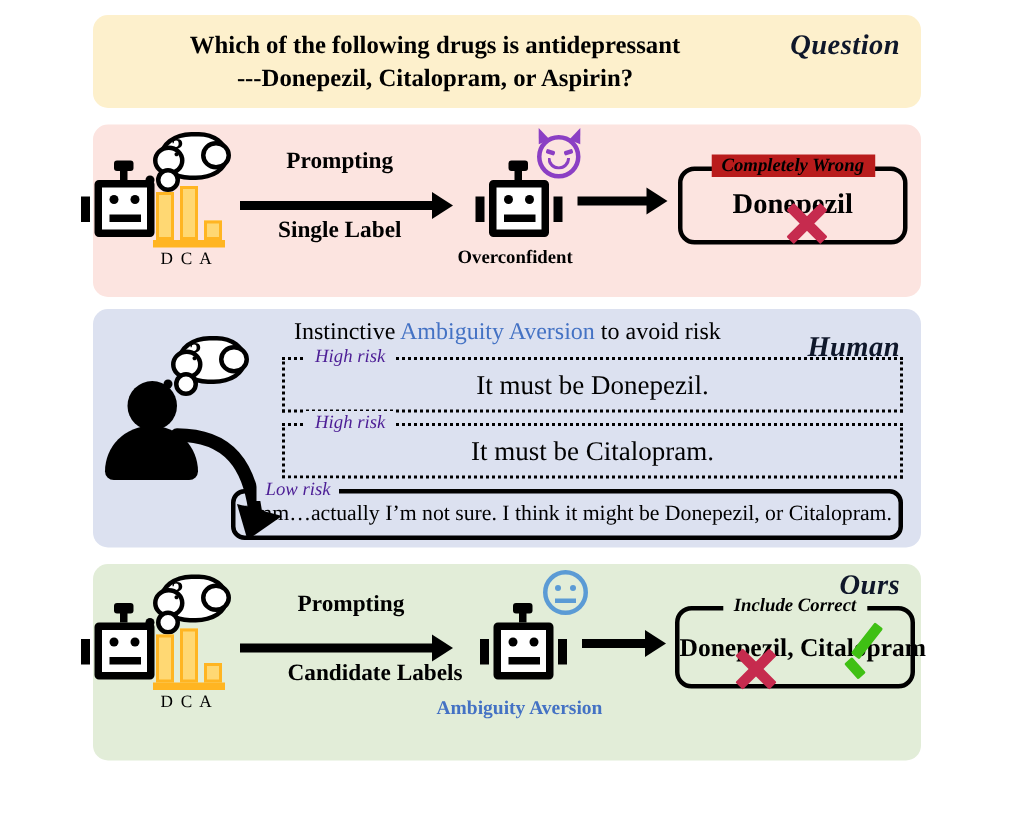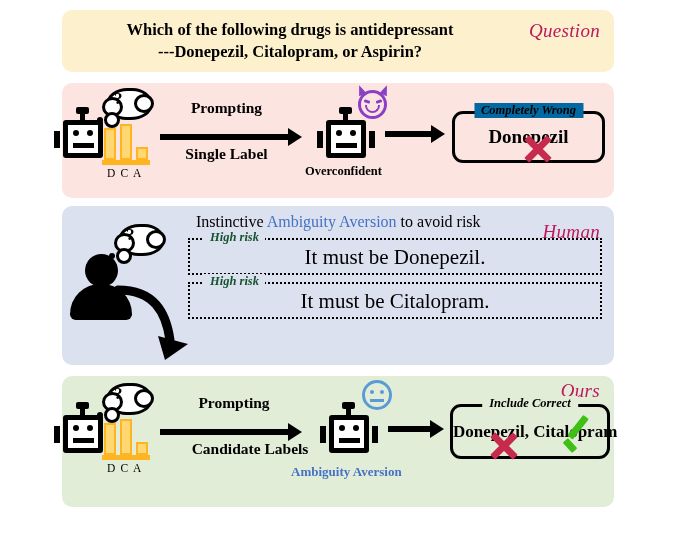--- a/index.html
+++ b/index.html
@@ -6,21 +6,21 @@
   body{width:675px;height:547px;font-family:"Liberation Serif",serif;overflow:hidden;}
   .figure{position:relative;width:675px;height:431px;background:#fff;}
 
   .panel{position:absolute;left:62px;width:552px;border-radius:10px;}
   .panel-question{top:10px;height:62px;background:#FDF0CC;}
   .panel-previous{top:83px;height:115px;background:#FCE4E0;}
   .panel-human{top:206px;height:159px;background:#DCE1F0;}
   .panel-ours{top:376px;height:131px;background:#E2EDD8;}
 
   .corner-tag{position:absolute;right:14px;font-family:"Liberation Serif",serif;
-    font-style:italic;font-weight:normal;font-size:19px;color:#be185d;letter-spacing:.3px;}
+    font-style:italic;font-weight:bold;font-size:19px;color:#0f172a;letter-spacing:.3px;}
 
   
   .q-text{position:absolute;left:0;right:0;top:9px;text-align:center;
     font-weight:bold;font-size:16.5px;color:#000;line-height:1.35;padding-right:96px;box-sizing:border-box;}
   .q-text span{display:block;}
 
   
   .robot{position:absolute;width:58px;height:50px;}
   .robot .ant-stem{position:absolute;left:26px;top:0;width:5px;height:9px;background:#000;}
   .robot .ant-ball{position:absolute;left:22px;top:-4px;width:13px;height:7px;background:#000;border-radius:2px;}
@@ -56,21 +56,21 @@
     border-bottom:9px solid transparent;border-left:14px solid #000;}
 
   .arrow-label{position:absolute;font-weight:bold;font-size:15.5px;color:#000;white-space:nowrap;text-align:center;}
   .sub-label{position:absolute;font-weight:bold;font-size:12.5px;color:#000;white-space:nowrap;}
 
   
   .fs{position:absolute;box-sizing:border-box;border:3px solid #000;border-radius:11px;}
   .fs .legend{position:absolute;top:-11px;left:50%;transform:translateX(-50%);
     background:transparent;padding:0 7px;font-style:italic;font-weight:bold;font-size:12.5px;
     color:#000;white-space:nowrap;}
-  .fs .legend-bg-prev{background:#0369a1;}
+  .fs .legend-bg-prev{background:#b91c1c;}
   .fs .legend-bg-ours{background:#E2EDD8;}
   .fs .ans{position:absolute;left:0;right:0;top:50%;transform:translateY(-50%);
     text-align:center;font-weight:bold;font-size:19px;color:#000;white-space:nowrap;}
 
   .mark-x{position:absolute;width:34px;height:34px;}
   .mark-x:before,.mark-x:after{content:"";position:absolute;left:50%;top:50%;width:32px;height:7px;
     background:#C62B4E;border-radius:1px;}
   .mark-x:before{transform:translate(-50%,-50%) rotate(45deg);}
   .mark-x:after{transform:translate(-50%,-50%) rotate(-45deg);}
 
@@ -108,23 +108,23 @@
   .human-fig .body{position:absolute;left:0;top:30px;width:62px;height:36px;background:#000;
     border-radius:31px 31px 6px 6px;}
 
   .h-head{position:absolute;font-weight:normal;font-size:16px;color:#000;white-space:nowrap;}
   .h-head .blue{color:#4472C4;}
 
   .riskbox{position:absolute;box-sizing:border-box;}
   .riskbox.dotted{border:2.5px dotted #000;}
   .riskbox.solid{border:3.2px solid #000;border-radius:9px;}
   .riskbox .rlegend{position:absolute;top:-10px;left:14px;padding:0 6px;background:#DCE1F0;
-    font-style:italic;font-weight:bold;font-size:12.5px;color:#14532d;white-space:nowrap;}
+    font-style:italic;font-weight:normal;font-size:12.5px;color:#4c1d95;white-space:nowrap;}
   .riskbox .rtext{position:absolute;left:0;right:0;top:50%;transform:translateY(-50%);
-    text-align:center;font-size:21px;color:#000;white-space:nowrap;}
+    text-align:center;font-size:18px;color:#000;white-space:nowrap;}
   .riskbox .rtext.lowrisk{font-size:14.5px;}
 
   .curve-arrow{position:absolute;left:94px;top:282px;width:80px;height:72px;}
 </style>
 </head>
 <body>
 
 <div class="figure">
 
   <div class="panel panel-question">
@@ -223,20 +223,24 @@
     <div class="riskbox dotted" style="left:126px;top:32px;width:414px;height:37px;">
       <div class="rlegend">High risk</div>
       <div class="rtext">It must be Donepezil.</div>
     </div>
 
     <div class="riskbox dotted" style="left:126px;top:76px;width:414px;height:37px;">
       <div class="rlegend">High risk</div>
       <div class="rtext">It must be Citalopram.</div>
     </div>
 
+    <div class="riskbox solid" style="left:92px;top:120px;width:448px;height:34px;">
+      <div class="rlegend">Low risk</div>
+      <div class="rtext lowrisk">Emm…actually I’m not sure. I think it might be Donepezil, or Citalopram.</div>
+    </div>
   </div>
 
   <div class="panel panel-ours">
     <div class="corner-tag" style="top:4px;">Ours</div>
 
     <div class="think" style="left:36px;top:7px;">
       <div class="cloud"></div>
       <div class="qm">?</div>
       <div class="d1"></div>
         <div class="d2"></div>

